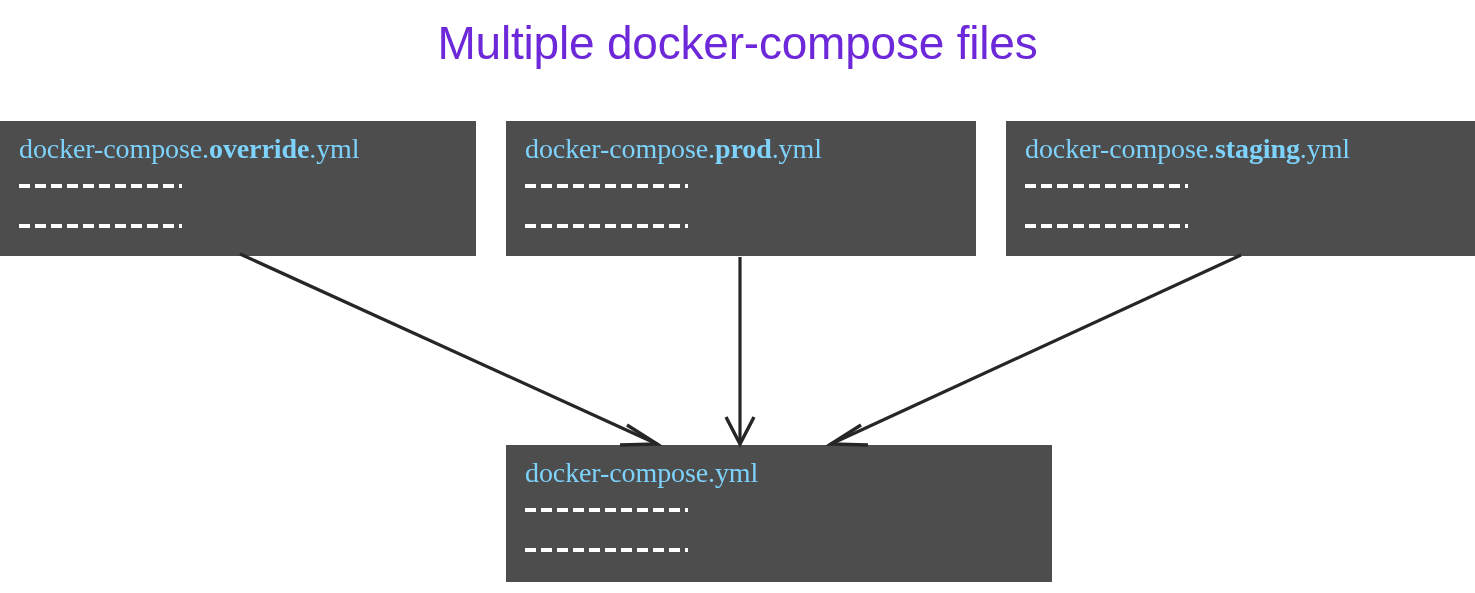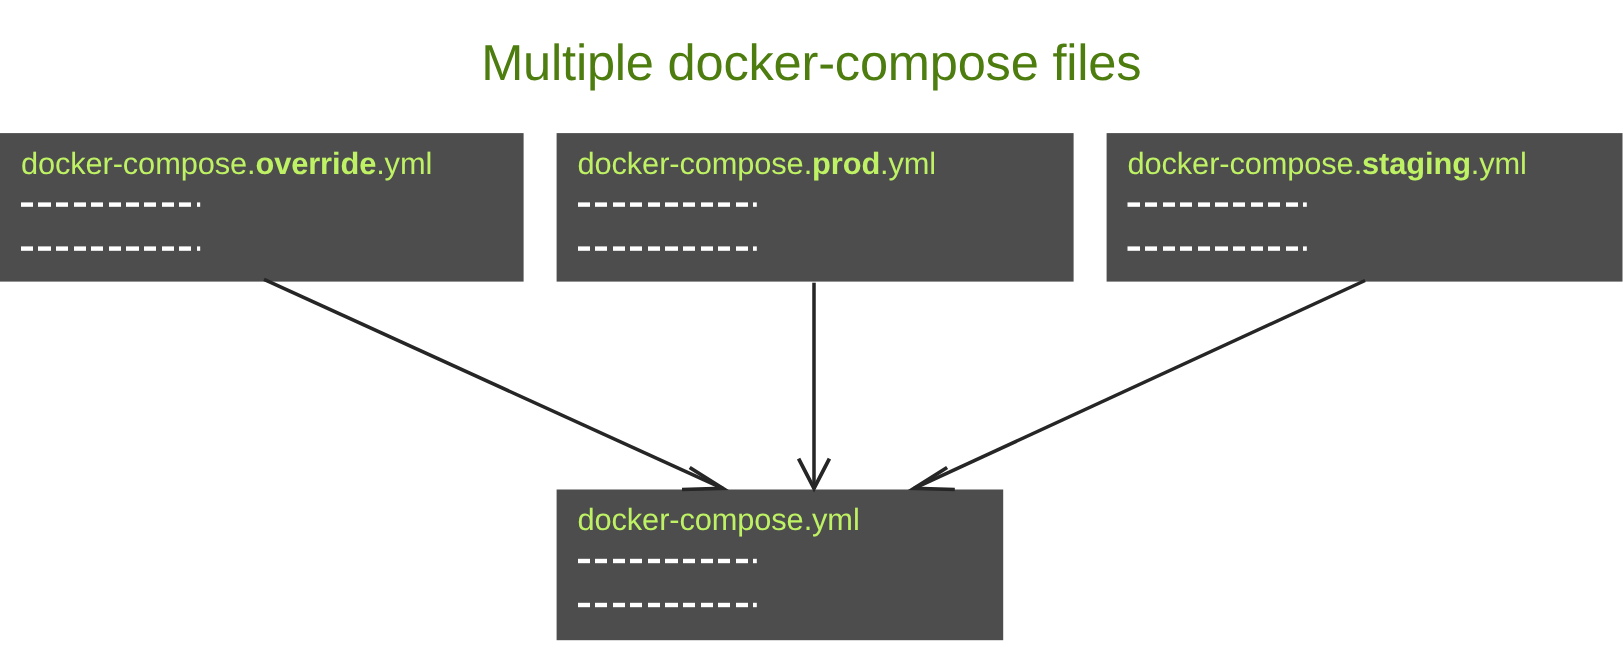--- a/index.html
+++ b/index.html
@@ -23,42 +23,42 @@
     height: 593px;
   }
   .title {
     position: absolute;
     left: 0;
     top: 14px;
     width: 1475px;
     text-align: center;
     font-size: 46px;
     font-weight: 400;
-    color: #4d7c0f;
+    color: #6d28d9;
     letter-spacing: -0.2px;
     line-height: 58px;
     white-space: nowrap;
-    margin-top: 14px;
   }
   .file-box {
     position: absolute;
     background: #4d4d4d;
     box-sizing: border-box;
     overflow: hidden;
   }
   .file-label {
     position: absolute;
     left: 19px;
     top: 9px;
     font-size: 28px;
     font-weight: 400;
-    color: #bef264;
+    color: #7dd3fc;
     letter-spacing: -0.1px;
     line-height: 38px;
     white-space: nowrap;
+    font-family: Liberation Serif, serif;
   }
   .file-label b {
     font-weight: 700;
   }
   .dash-line {
     position: absolute;
     left: 19px;
     height: 4px;
     width: 163px;
     background-image: repeating-linear-gradient(
@@ -99,21 +99,21 @@
     <div class="dash-line dash-1"></div>
     <div class="dash-line dash-2"></div>
   </div>
 
   <div class="file-box" style="left:506px; top:121px; width:470px; height:135px;">
     <div class="file-label"><span>docker-compose.</span><b>prod</b><span>.yml</span></div>
     <div class="dash-line dash-1"></div>
     <div class="dash-line dash-2"></div>
   </div>
 
-  <div class="file-box" style="left:506px; top:445px; width:406px; height:137px;padding-left:24px;">
+  <div class="file-box" style="left:506px; top:445px; width:546px; height:137px;padding-left:24px;">
     <div class="file-label"><span>docker-compose.yml</span><b></b><span></span></div>
     <div class="dash-line dash-1"></div>
     <div class="dash-line dash-2"></div>
   </div>
 
   <svg id="arrows" viewBox="0 0 1475 593" width="1475" height="593">
     <g fill="none" stroke="#262626" stroke-width="3.2" stroke-linecap="butt" stroke-linejoin="miter">
 
       <g>
         <line x1="240" y1="254" x2="657" y2="444"></line>

